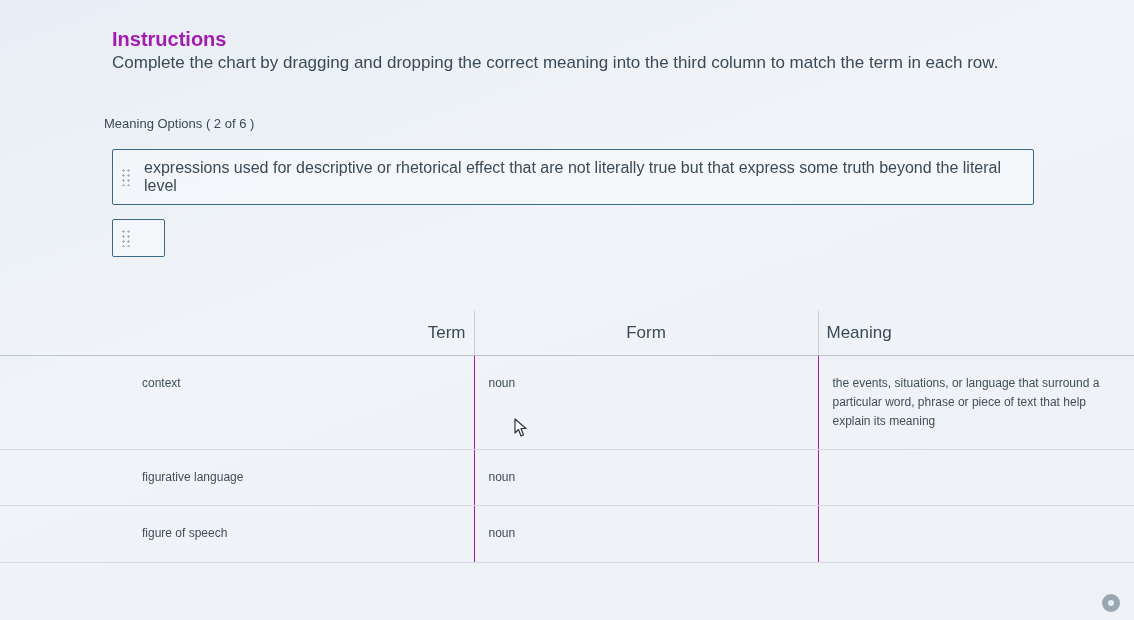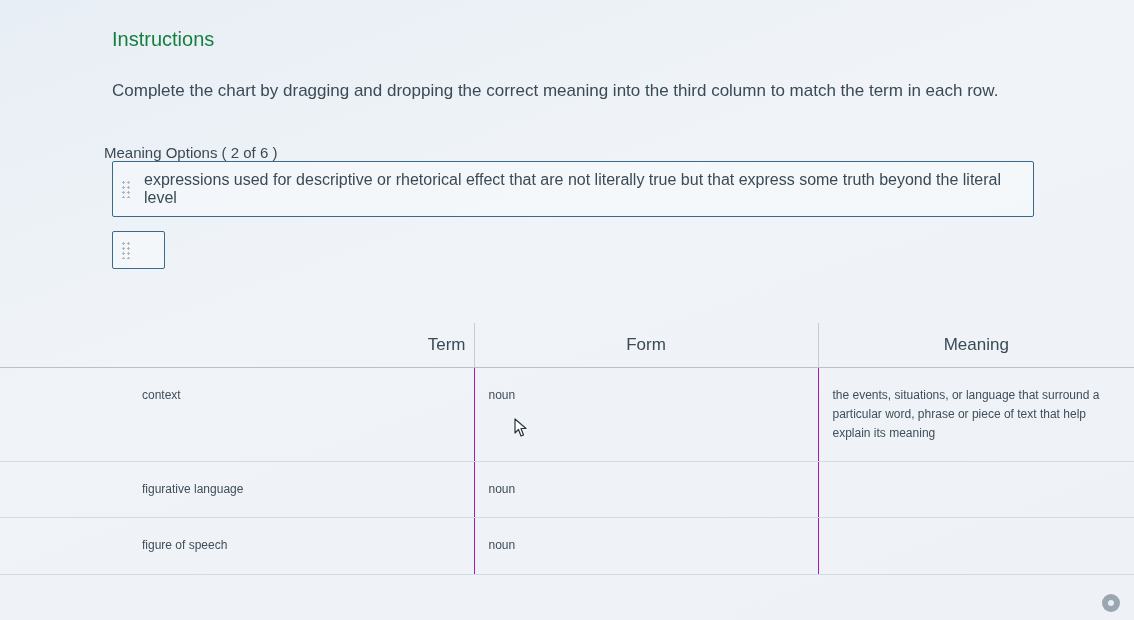--- a/index.html
+++ b/index.html
@@ -12,35 +12,36 @@
     overflow: hidden;
   }
   .page {
     padding: 28px 0 0 0;
   }
   .instructions-block {
     padding: 0 100px 40px 112px;
   }
   .instructions-title {
     font-size: 20px;
-    font-weight: 400;
-    color: #15803d;
-    margin-bottom: 28px;
+    font-weight: 700;
+    color: #a21caf;
+    margin-bottom: 0;
   }
   .instructions-text {
     font-size: 17px;
     color: #3a4a56;
     line-height: 1.45;
   }
   .options-block {
     padding: 0 100px 0 104px;
   }
   .options-title {
-    font-size: 15px;
+    font-size: 13px;
     color: #3a4a56;
+    margin-bottom: 18px;
   }
   .option {
     display: inline-flex;
     align-items: center;
     border: 1px solid #3a6a8a;
     background: rgba(255,255,255,0.35);
     padding: 9px 20px 9px 8px;
     margin: 0 0 14px 8px;
     font-size: 16px;
     color: #3a4a56;
@@ -74,21 +75,21 @@
   th {
     font-weight: 400;
     font-size: 17px;
     color: #3a4a56;
     text-align: center;
     padding: 12px 8px;
     border-bottom: 1px solid #b8c2cc;
   }
   th.th-term { text-align: right; }
   th.th-form { border-left: 1px solid #c4ccd4; }
-  th.th-mean { border-left: 1px solid #c4ccd4; text-align: center;}
+  th.th-mean { border-left: 1px solid #c4ccd4; text-align: left;}
   td {
     font-size: 12px;
     color: #3f4e5a;
     padding: 18px 14px;
     vertical-align: top;
     border-bottom: 1px solid #d4dbe2;
     line-height: 1.6;
   }
   td.td-indent { border-bottom: 1px solid #d4dbe2; }
   td.td-form, td.td-mean { border-left: 1px solid #a21caf; }

